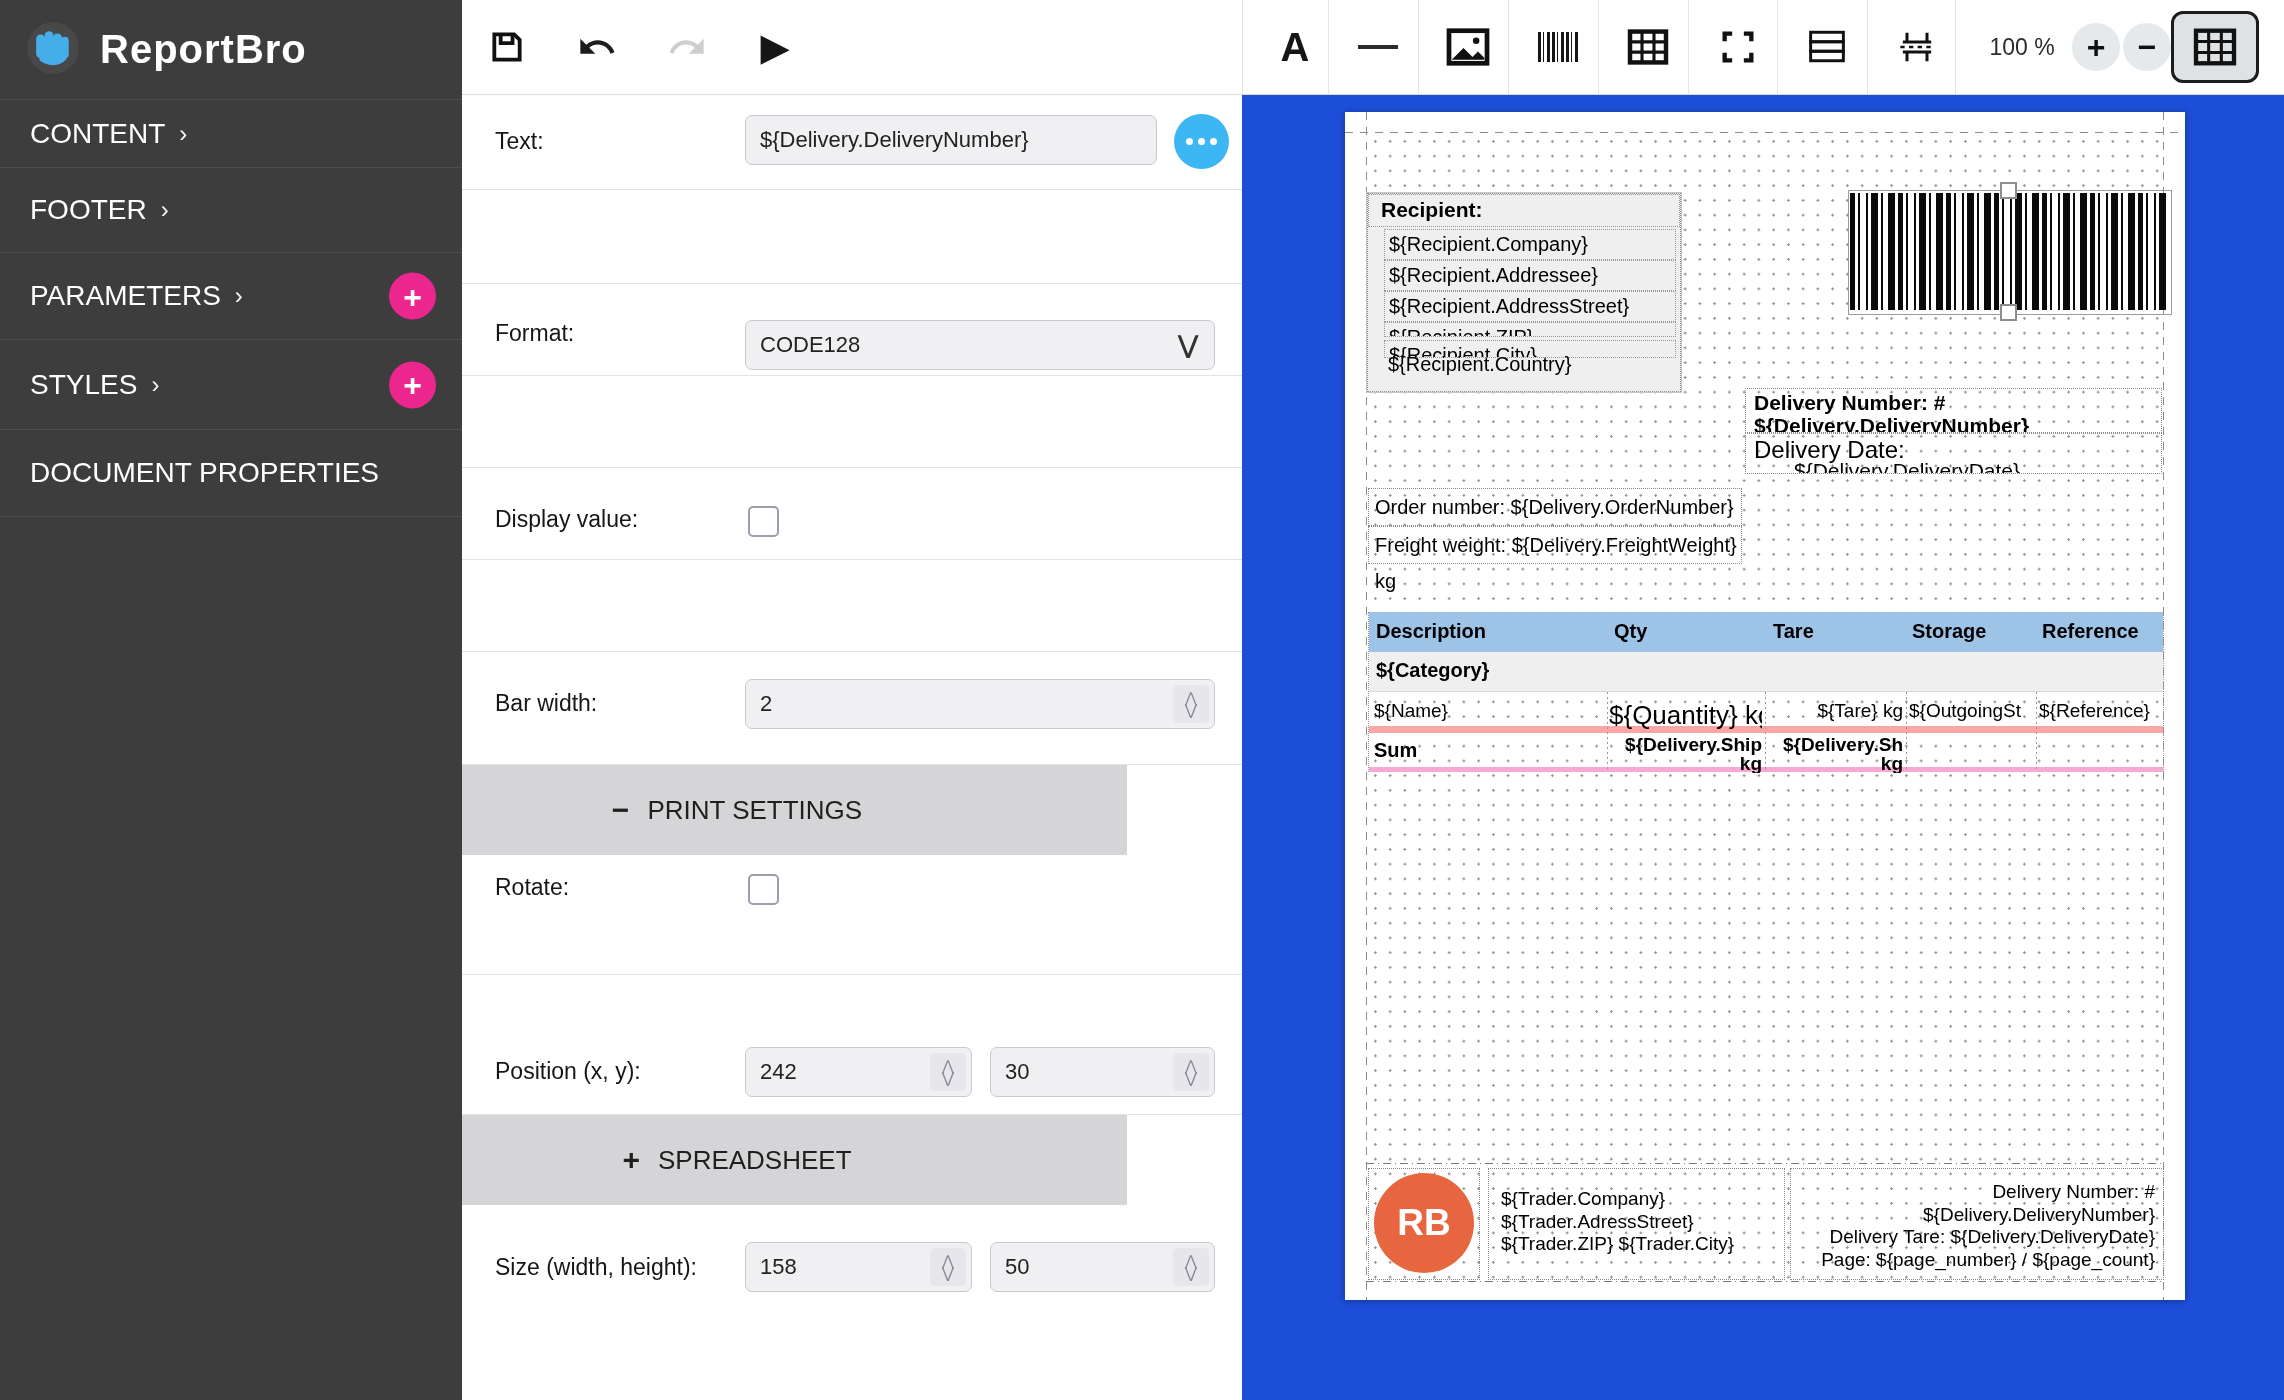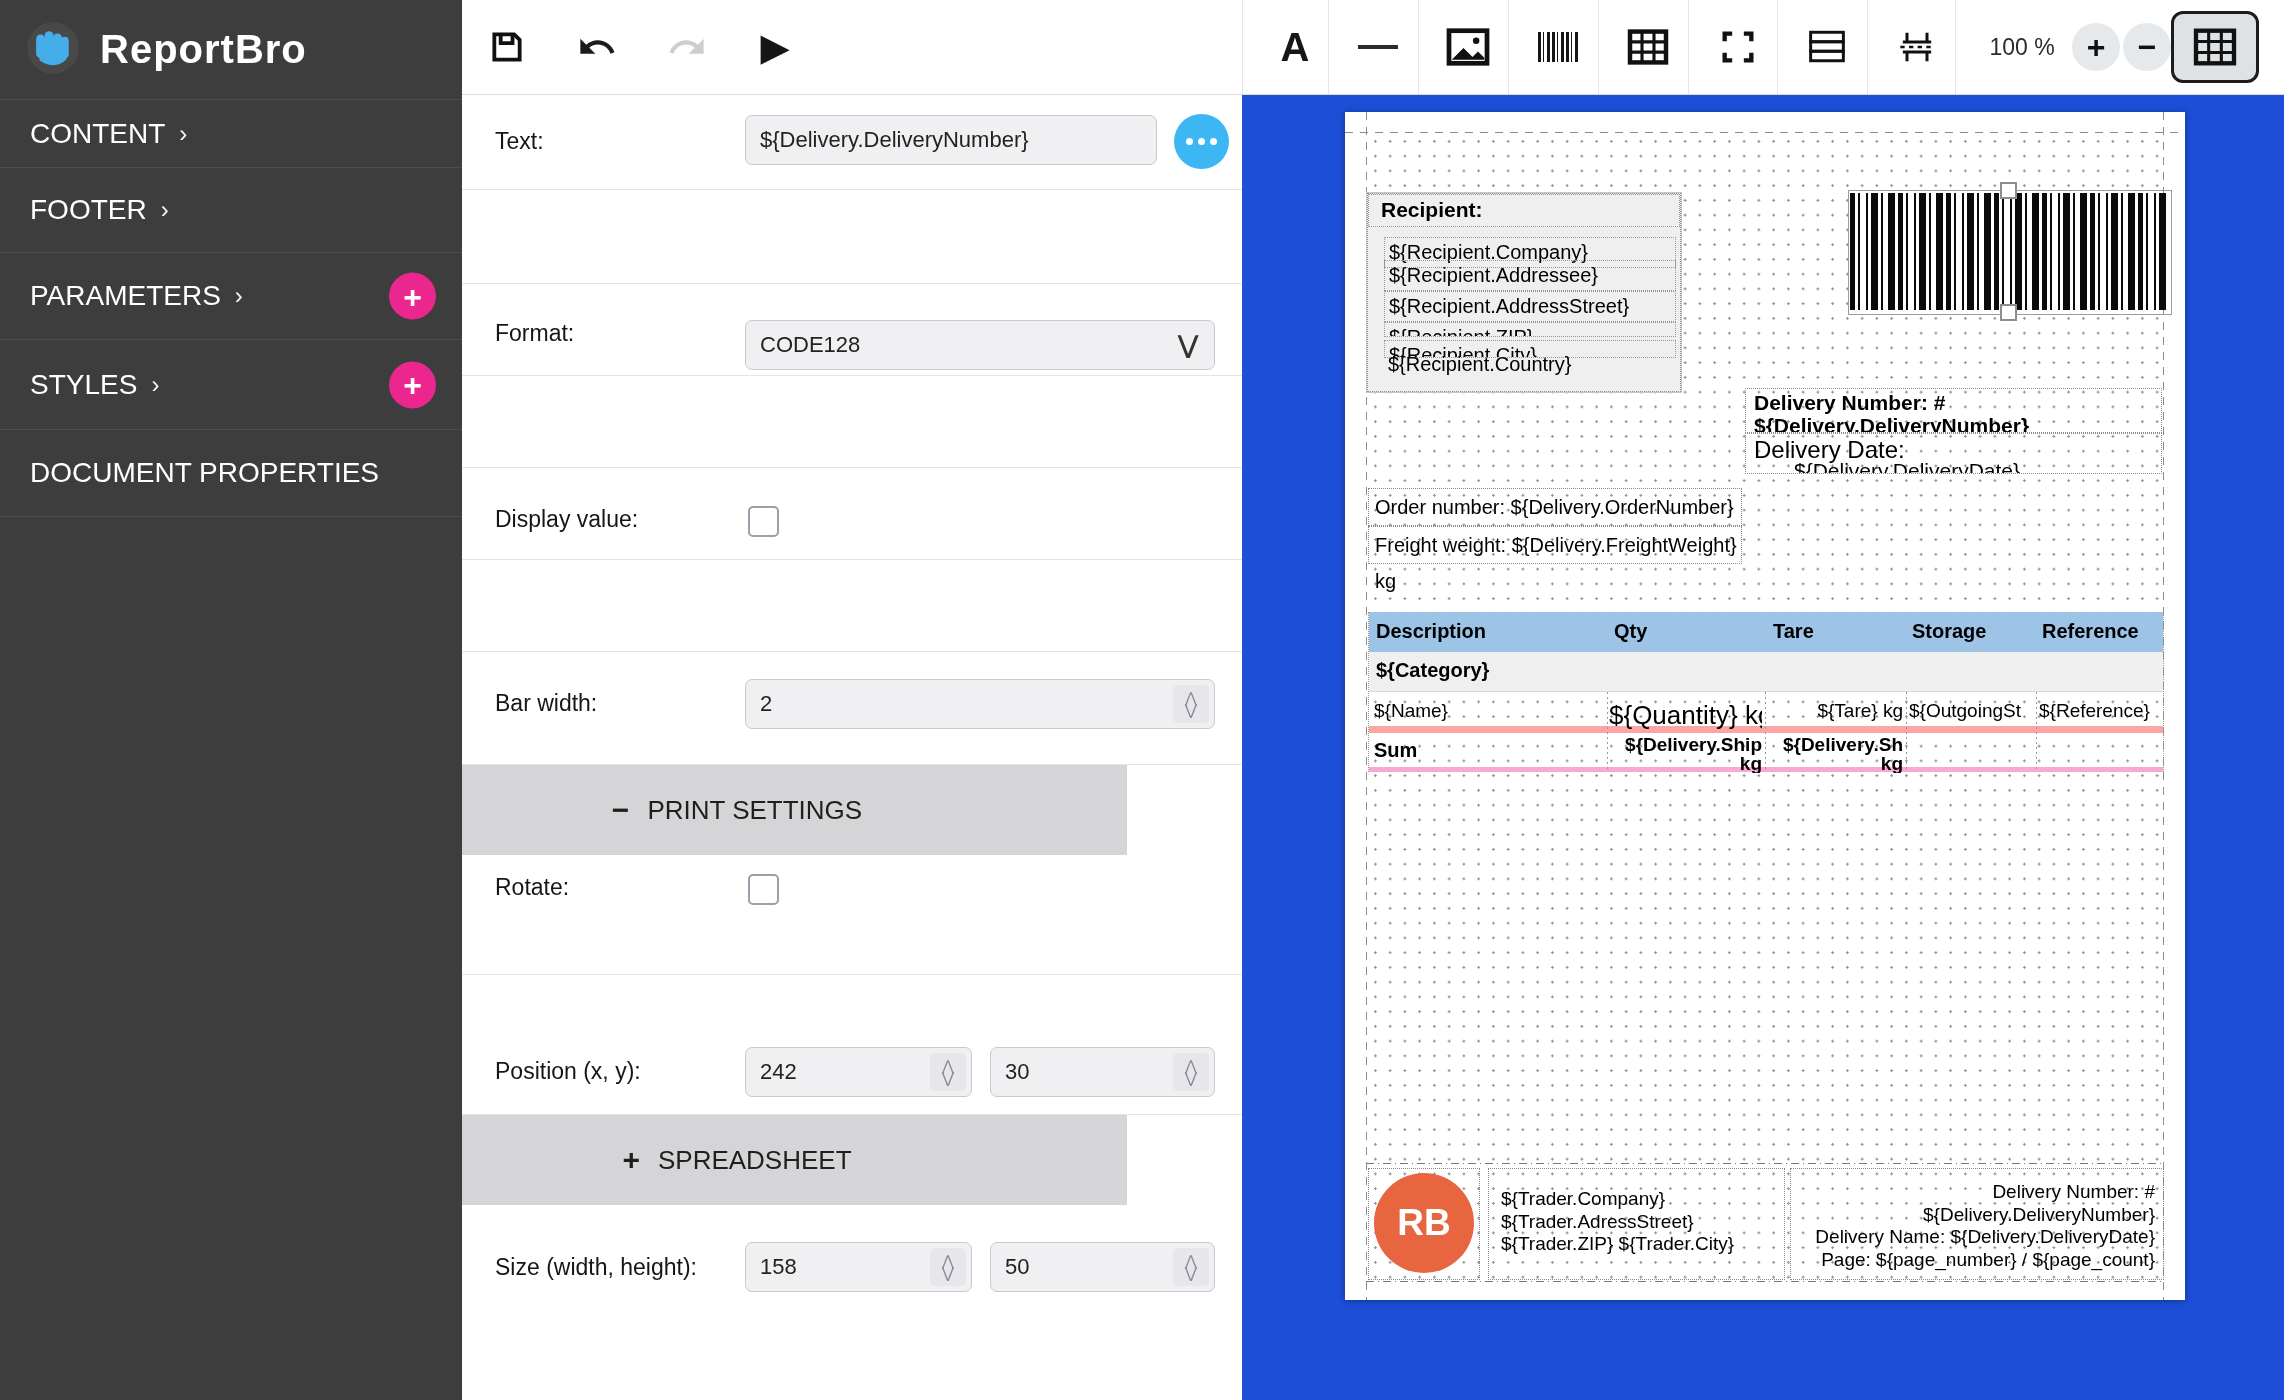--- a/index.html
+++ b/index.html
@@ -302,21 +302,21 @@
     <div class="page">
       <div class="gridarea"></div>
       <div class="vguide" style="left:21px;"></div>
       <div class="vguide" style="left:818px;"></div>
       <div class="hguide" style="top:20px;"></div>
       <div class="fguide" style="top:1051px;"></div>
       <div class="fguide" style="top:1169px;"></div>
 
       <div class="relement" style="left:22px;top:81px;width:314px;height:199px;background:#efefef;box-shadow:0 0 0 1px #c6c6c6;">
         <div class="rec-row" style="left:0;top:0;width:312px;height:33px;font-weight:bold;font-size:21px;line-height:30px;padding-left:12px;">Recipient:</div>
-        <div class="rec-row" style="top:43px;height:31px;">${Recipient.Company}</div>
+        <div class="rec-row" style="top:35px;height:31px;">${Recipient.Company}</div>
         <div class="rec-row" style="top:66px;height:31px;">${Recipient.Addressee}</div>
         <div class="rec-row" style="top:97px;height:31px;">${Recipient.AddressStreet}</div>
         <div class="rec-row" style="top:128px;height:15px;overflow:hidden;">${Recipient.ZIP}</div>
         <div class="rec-row" style="top:146px;height:18px;overflow:hidden;">${Recipient.City}</div>
         <div class="rec-row" style="top:156px;height:33px;border:none;">${Recipient.Country}</div>
       </div>
 
       <div class="bc-sel"></div>
       <div class="bc"></div>
       <span class="handle" style="left:655px;top:70px;"></span>
@@ -374,19 +374,19 @@
                     display:flex;align-items:center;justify-content:center;color:#fff;font-weight:bold;font-size:37px;">RB</div>
       </div>
       <div class="relement" style="left:143px;top:1056px;width:297px;height:112px;padding:19px 0 0 12px;">
         <div class="f-line">${Trader.Company}</div>
         <div class="f-line">${Trader.AdressStreet}</div>
         <div class="f-line">${Trader.ZIP} ${Trader.City}</div>
       </div>
       <div class="relement" style="left:445px;top:1056px;width:374px;height:112px;text-align:right;padding:12px 8px 0 0;">
         <div class="f-line">Delivery Number: #</div>
         <div class="f-line">${Delivery.DeliveryNumber}</div>
-        <div class="f-line">Delivery Name: ${Delivery.DeliveryDate}</div>
+        <div class="f-line">Delivery Tare: ${Delivery.DeliveryDate}</div>
         <div class="f-line">Page: ${page_number} / ${page_count}</div>
       </div>
     </div>
   </div>
 
 </div>
 
 </body></html>

